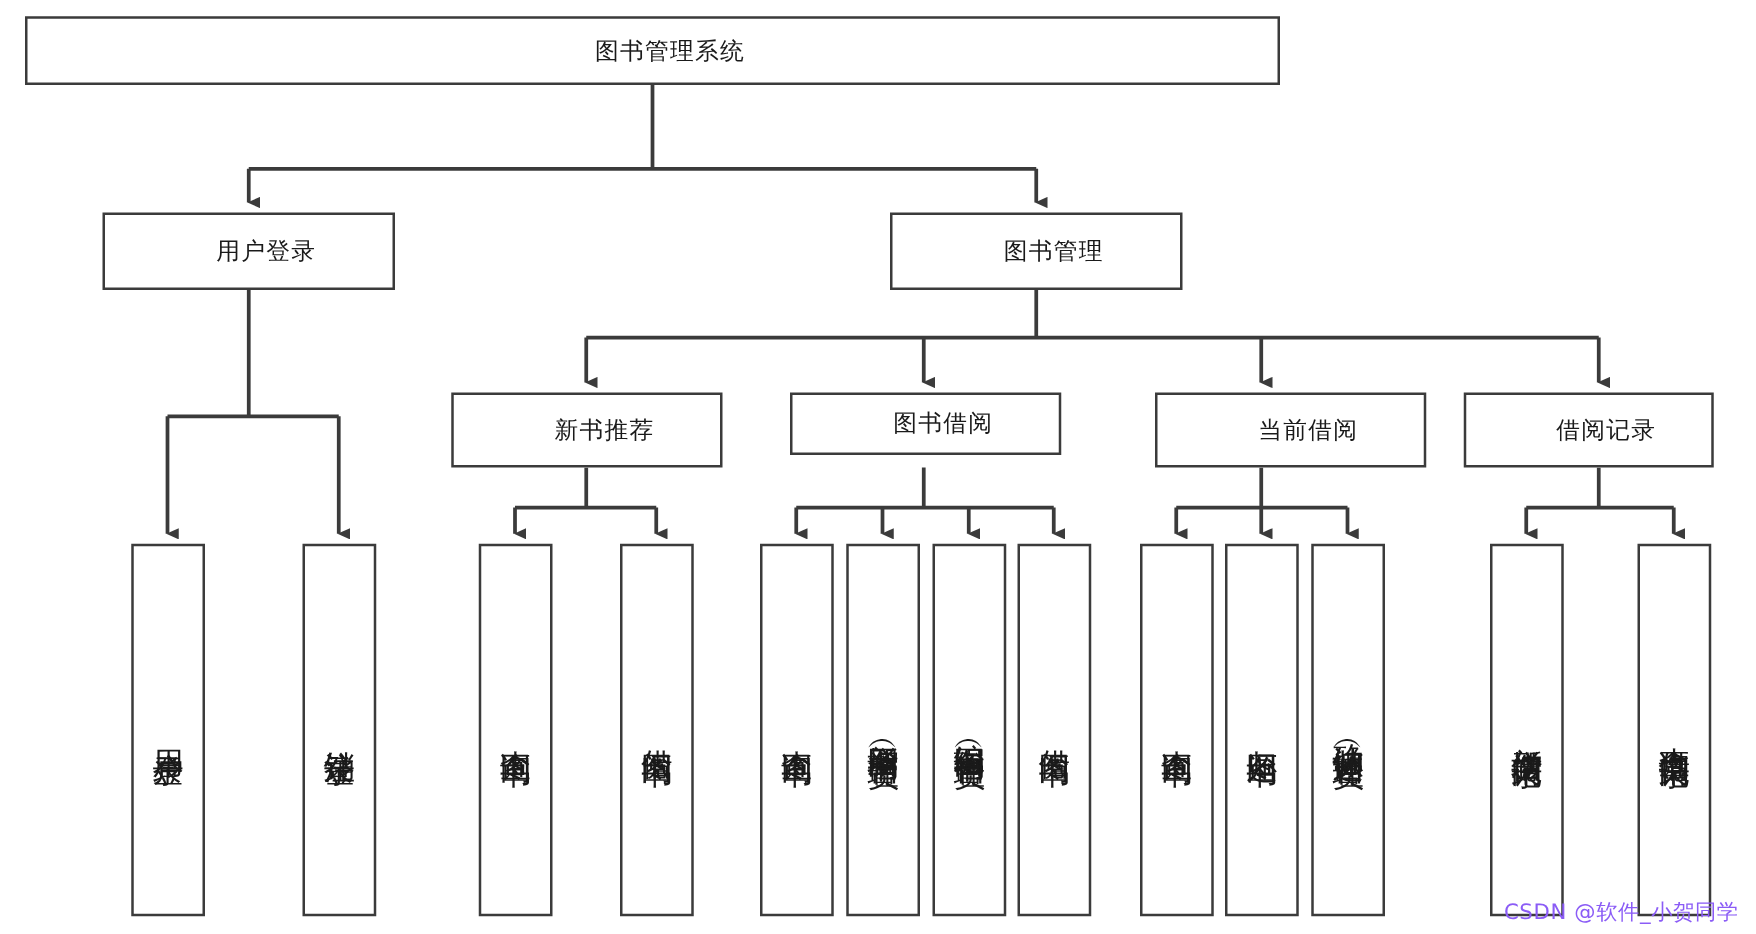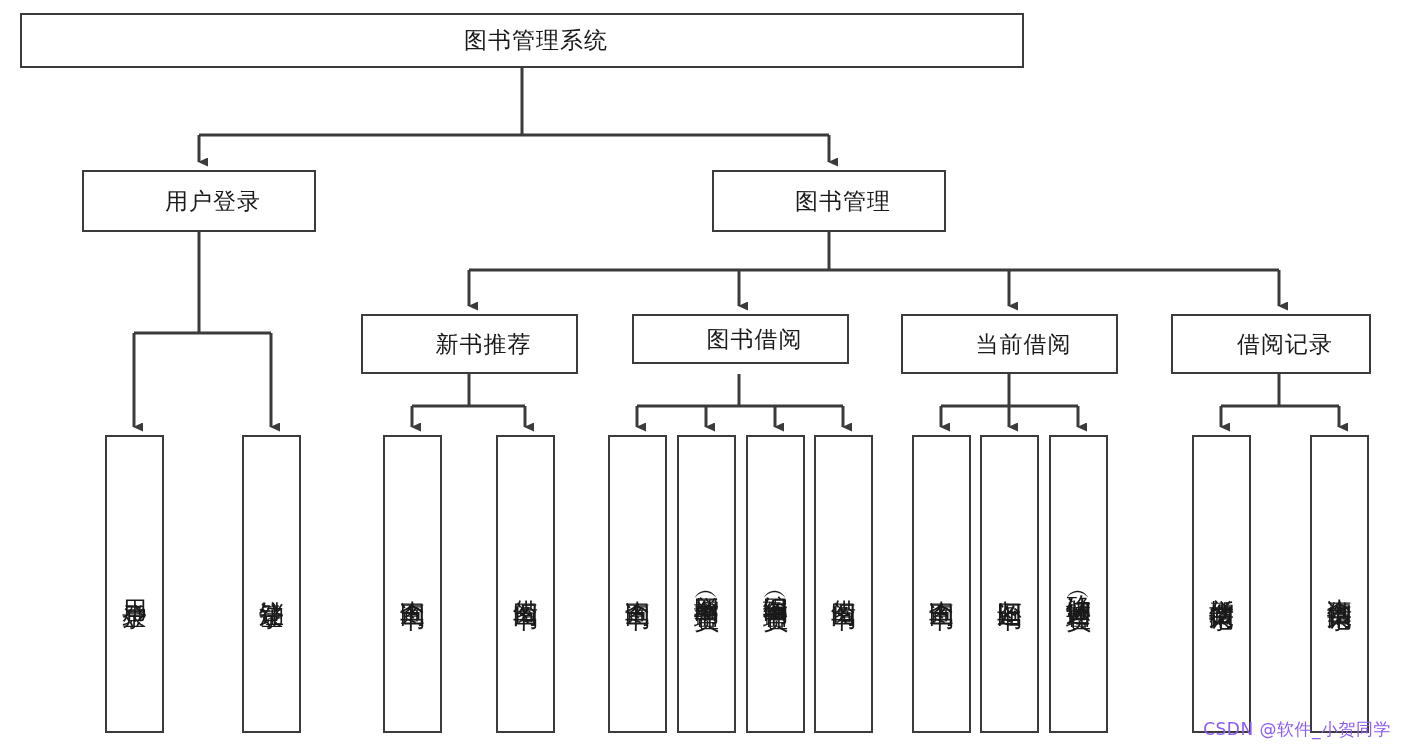--- a/index.html
+++ b/index.html
@@ -28,21 +28,21 @@
     position: absolute;
     box-sizing: border-box;
     border: 2.5px solid #3b3b3b;
     background: #ffffff;
     display: flex;
     align-items: center;
     justify-content: center;
     color: #1a1a1a;
   }
   .node.horiz {
-    font-size: 23px;
+    font-size: 19px;
     letter-spacing: 1px;
     padding-left: 28px;
   }
   .node.vert {
     writing-mode: vertical-rl;
     text-orientation: upright;
     font-size: 25px;
     line-height: 1.08;
     letter-spacing: 2px;
     padding: 4px 0;
@@ -130,21 +130,21 @@
   <div class="node horiz" style="left:712px; top:170px; width:234px; height:62px;align-items:center;">
     <span>图书管理</span>
   </div>
 
   <div class="node horiz" style="left:361px; top:314px; width:217px; height:60px;align-items:center;">
     <span>新书推荐</span>
   </div>
   <div class="node horiz" style="left:632px; top:314px; width:217px; height:50px;">
     <span>图书借阅</span>
   </div>
-  <div class="node horiz" style="left:901px; top:314px; width:217px; height:60px;">
+  <div class="node horiz" style="left:924px; top:314px; width:217px; height:60px;">
     <span>当前借阅</span>
   </div>
   <div class="node horiz" style="left:1171px; top:314px; width:200px; height:60px;text-align:right;">
     <span>借阅记录</span>
   </div>
 
   <div class="node vert" style="left:105px; top:435px; width:59px; height:298px;">
     <span class="vtext">用户登录</span>
   </div>
   <div class="node vert" style="left:242px; top:435px; width:59px; height:298px;">

